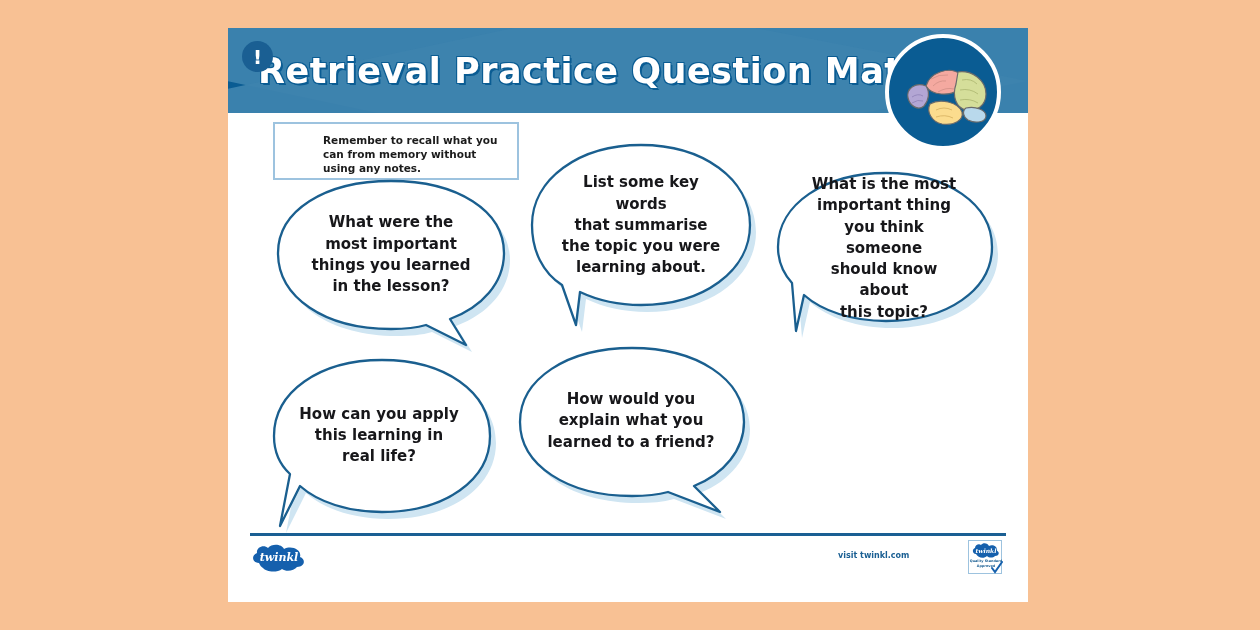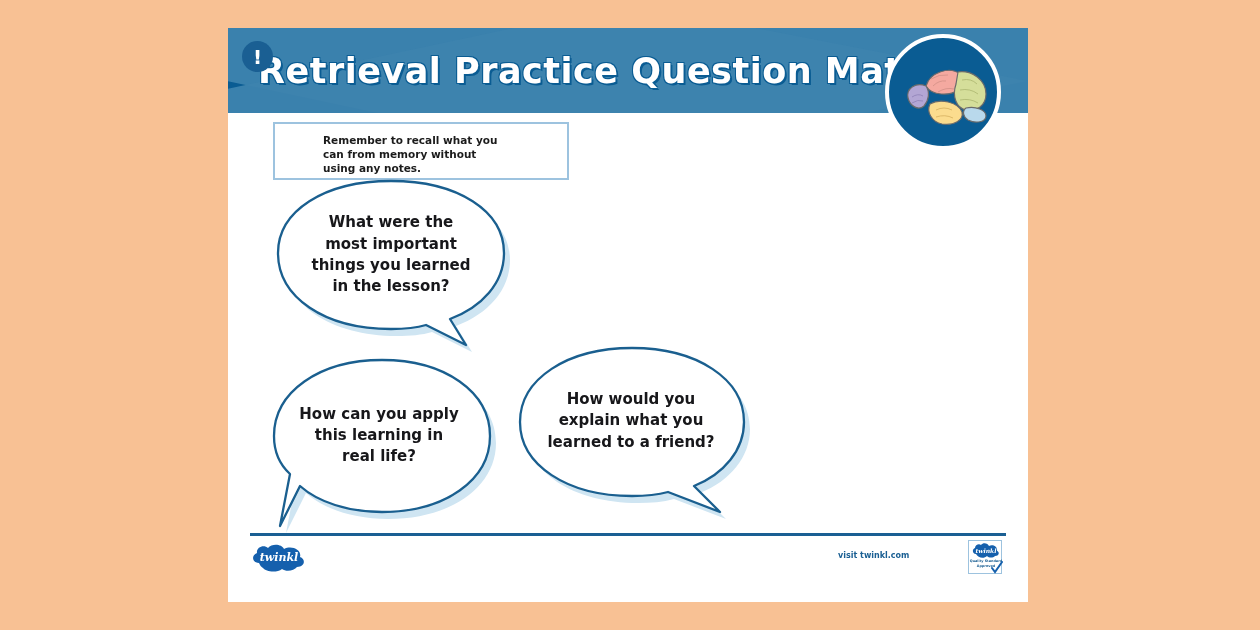--- a/index.html
+++ b/index.html
@@ -37,21 +37,21 @@
   
   .brain-badge{
     position:absolute;left:657px;top:6px;width:116px;height:116px;
     border-radius:50%;background:#0a5c93;border:4px solid #ffffff;
     box-sizing:border-box;
   }
   .brain-badge svg{position:absolute;left:11px;top:26px;}
 
   
   .info-box{
-    position:absolute;left:45px;top:94px;width:296px;height:58px;
+    position:absolute;left:45px;top:94px;width:246px;height:58px;
     border:2px solid #9dc3df;background:#ffffff;box-sizing:border-box;
   }
   .info-text{
     position:absolute;left:48px;top:9px;width:188px;
     font-family:"DejaVu Sans",sans-serif;
     font-size:10.5px;line-height:1.35;color:#1b1b1b;font-weight:600;
   }
   .excl{
     position:absolute;left:14px;top:13px;width:31px;height:31px;border-radius:50%;
     background:#1a5f93;color:#ffffff;font-weight:700;font-size:20px;
@@ -144,21 +144,46 @@
             <path d="M115 2 C182 2, 228 32, 228 74 C228 104, 206 128, 174 140 L190 166 L150 146 C140 149, 128 150, 115 150 C48 150, 2 118, 2 74 C2 32, 48 2, 115 2 Z" fill="#cfe5f2"></path>
           </g>
         <path d="M115 2 C182 2, 228 32, 228 74 C228 104, 206 128, 174 140 L190 166 L150 146 C140 149, 128 150, 115 150 C48 150, 2 118, 2 74 C2 32, 48 2, 115 2 Z" fill="#ffffff" stroke="#1a5f8f" stroke-width="2.3" stroke-linejoin="round"></path>
       </svg>
       <div class="bub-text">What were the
 most important
 things you learned
 in the lesson?</div>
     </div>
 
-
+    <div class="bubble" style="left:302px;top:115px;width:222px;height:165px;">
+      <svg width="245" height="195" viewBox="0 0 245 195">
+        <g transform="translate(6,7)">
+            <path d="M111 2 C173 2, 220 36, 220 82 C220 128, 173 162, 111 162 C88 162, 67 157, 50 149 L46 182 L32 142 C13 130, 2 108, 2 82 C2 36, 49 2, 111 2 Z" fill="#cfe5f2"></path>
+          </g>
+        <path d="M111 2 C173 2, 220 36, 220 82 C220 128, 173 162, 111 162 C88 162, 67 157, 50 149 L46 182 L32 142 C13 130, 2 108, 2 82 C2 36, 49 2, 111 2 Z" fill="#ffffff" stroke="#1a5f8f" stroke-width="2.3" stroke-linejoin="round"></path>
+      </svg>
+      <div class="bub-text">List some key words
+that summarise
+the topic you were
+learning about.</div>
+    </div>
+
+    <div class="bubble" style="left:546px;top:143px;width:220px;height:155px;">
+      <svg width="240" height="185" viewBox="0 0 240 185">
+        <g transform="translate(6,7)">
+            <path d="M112 2 C173 2, 218 33, 218 76 C218 119, 173 150, 112 150 C78 150, 48 140, 30 124 L22 160 L18 112 C8 101, 4 89, 4 76 C4 33, 51 2, 112 2 Z" fill="#cfe5f2"></path>
+          </g>
+        <path d="M112 2 C173 2, 218 33, 218 76 C218 119, 173 150, 112 150 C78 150, 48 140, 30 124 L22 160 L18 112 C8 101, 4 89, 4 76 C4 33, 51 2, 112 2 Z" fill="#ffffff" stroke="#1a5f8f" stroke-width="2.3" stroke-linejoin="round"></path>
+      </svg>
+      <div class="bub-text">What is the most
+important thing
+you think someone
+should know about
+this topic?</div>
+    </div>
 
     <div class="bubble" style="left:288px;top:318px;width:230px;height:150px;">
       <svg width="250" height="180" viewBox="0 0 250 180">
         <g transform="translate(6,7)">
             <path d="M116 2 C181 2, 228 33, 228 76 C228 104, 208 128, 178 140 L204 166 L152 146 C141 149, 129 150, 116 150 C51 150, 4 119, 4 76 C4 33, 51 2, 116 2 Z" fill="#cfe5f2"></path>
           </g>
         <path d="M116 2 C181 2, 228 33, 228 76 C228 104, 208 128, 178 140 L204 166 L152 146 C141 149, 129 150, 116 150 C51 150, 4 119, 4 76 C4 33, 51 2, 116 2 Z" fill="#ffffff" stroke="#1a5f8f" stroke-width="2.3" stroke-linejoin="round"></path>
       </svg>
       <div class="bub-text">How would you
 explain what you

